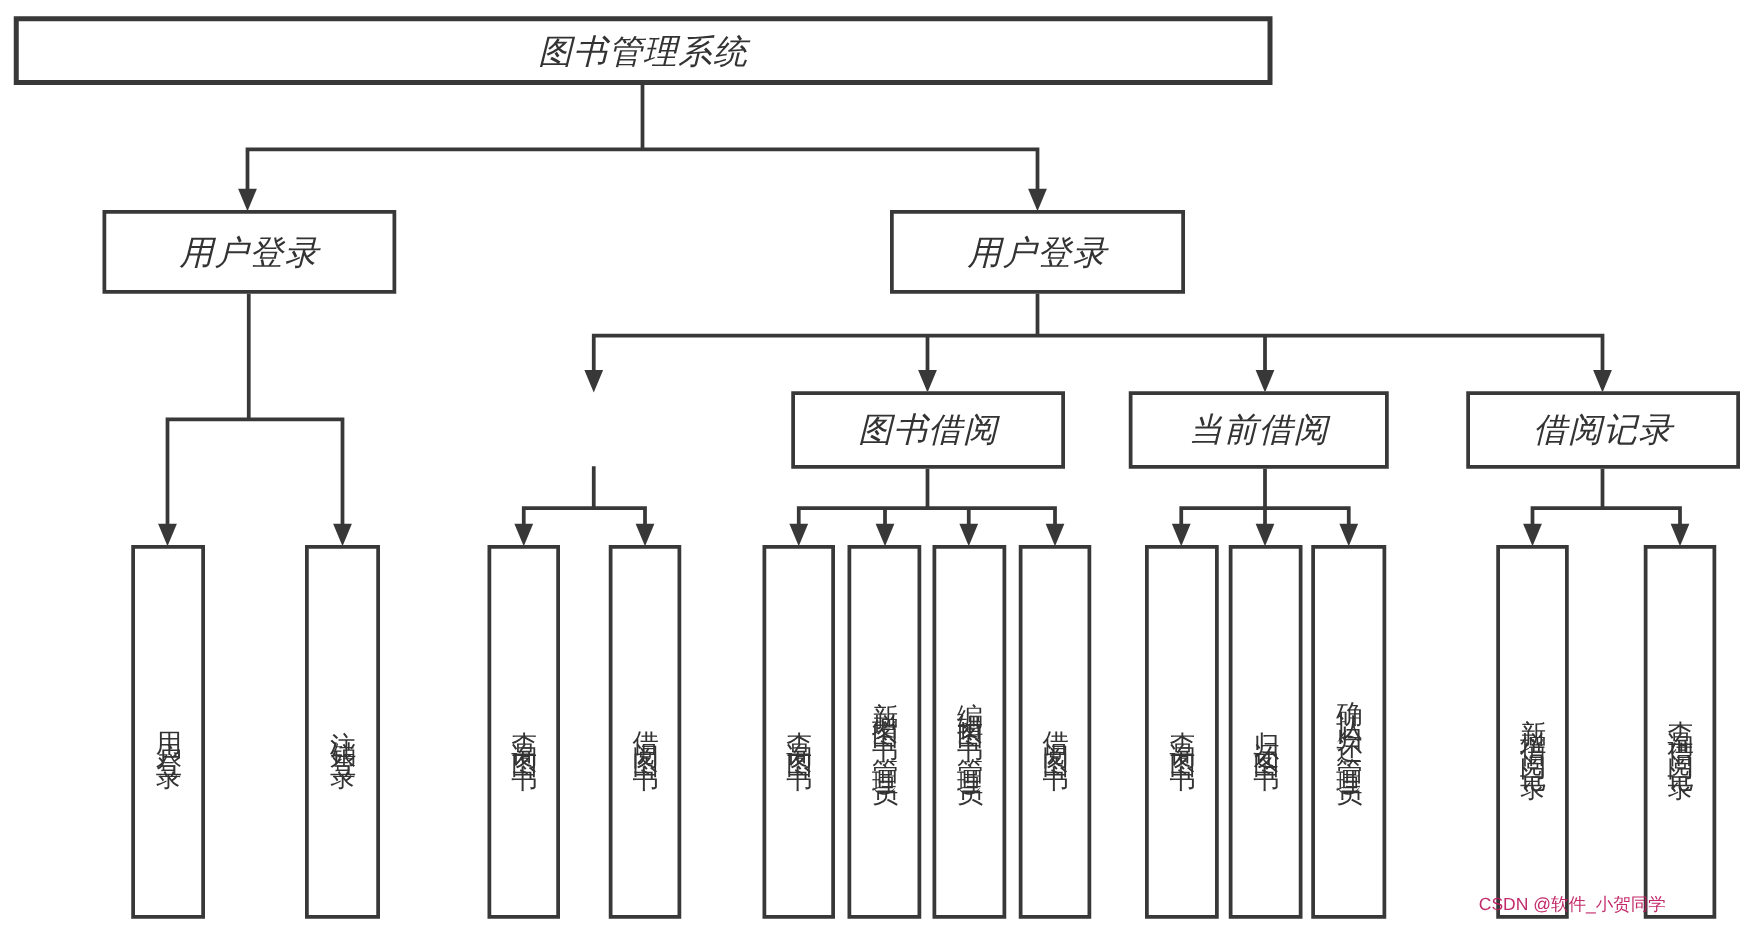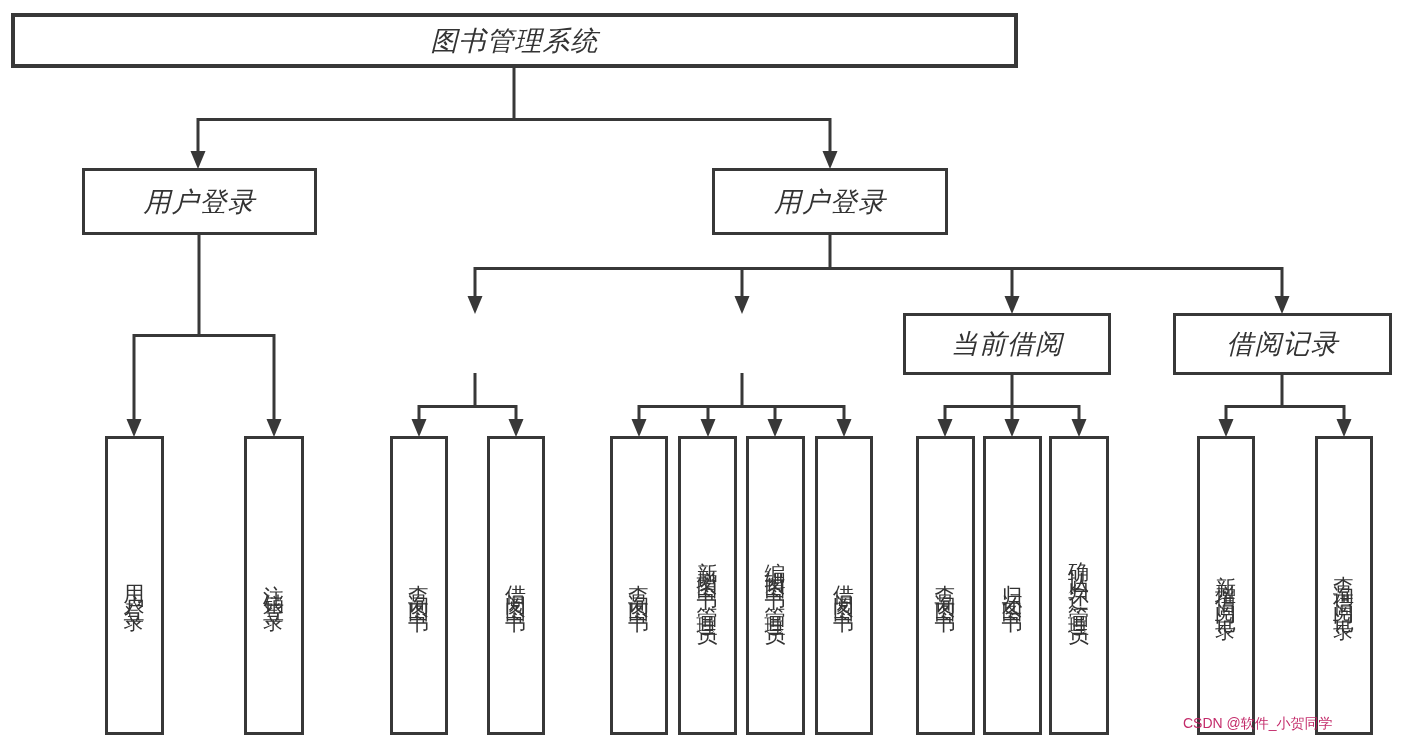--- a/index.html
+++ b/index.html
@@ -111,20 +111,23 @@
     <span>图书管理系统</span>
   </div>
 
   <div class="box h" style="left:82px;top:168px;width:235px;height:67px">
     <span>用户登录</span>
   </div>
   <div class="box h" style="left:712px;top:168px;width:236px;height:67px">
     <span>用户登录</span>
   </div>
 
+  <div class="box h" style="left:633px;top:313px;width:219px;height:62px">
+    <span>图书借阅</span>
+  </div>
   <div class="box h" style="left:903px;top:313px;width:208px;height:62px">
     <span>当前借阅</span>
   </div>
   <div class="box h" style="left:1173px;top:313px;width:219px;height:62px">
     <span>借阅记录</span>
   </div>
 
   <div class="box v" style="left:105px;top:436px;width:59px;height:299px">
     <span>用户登录</span>
   </div>

